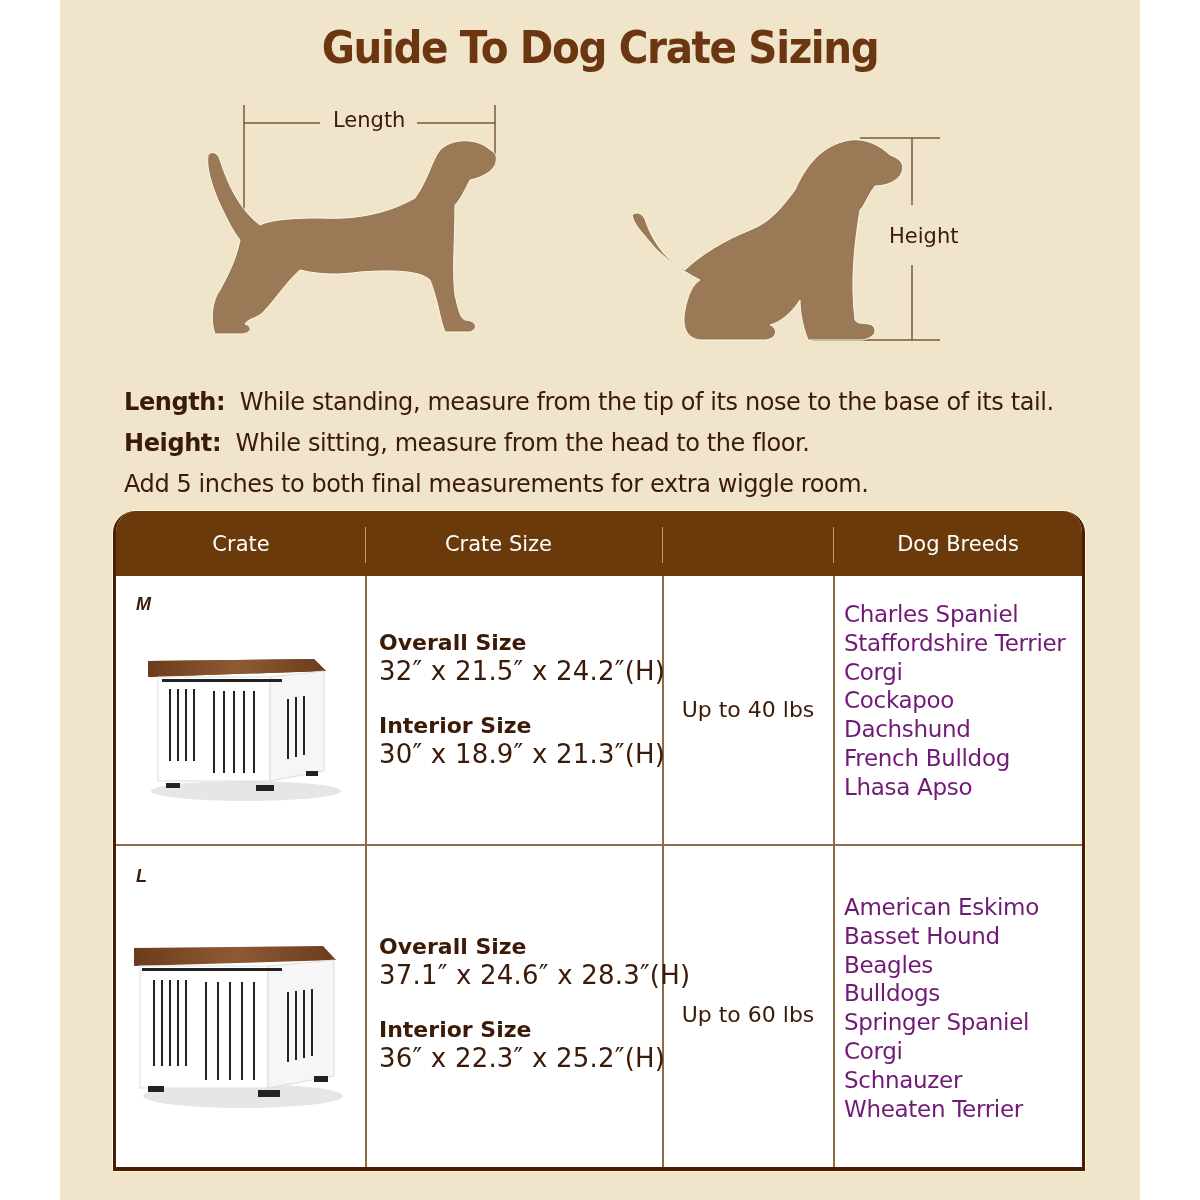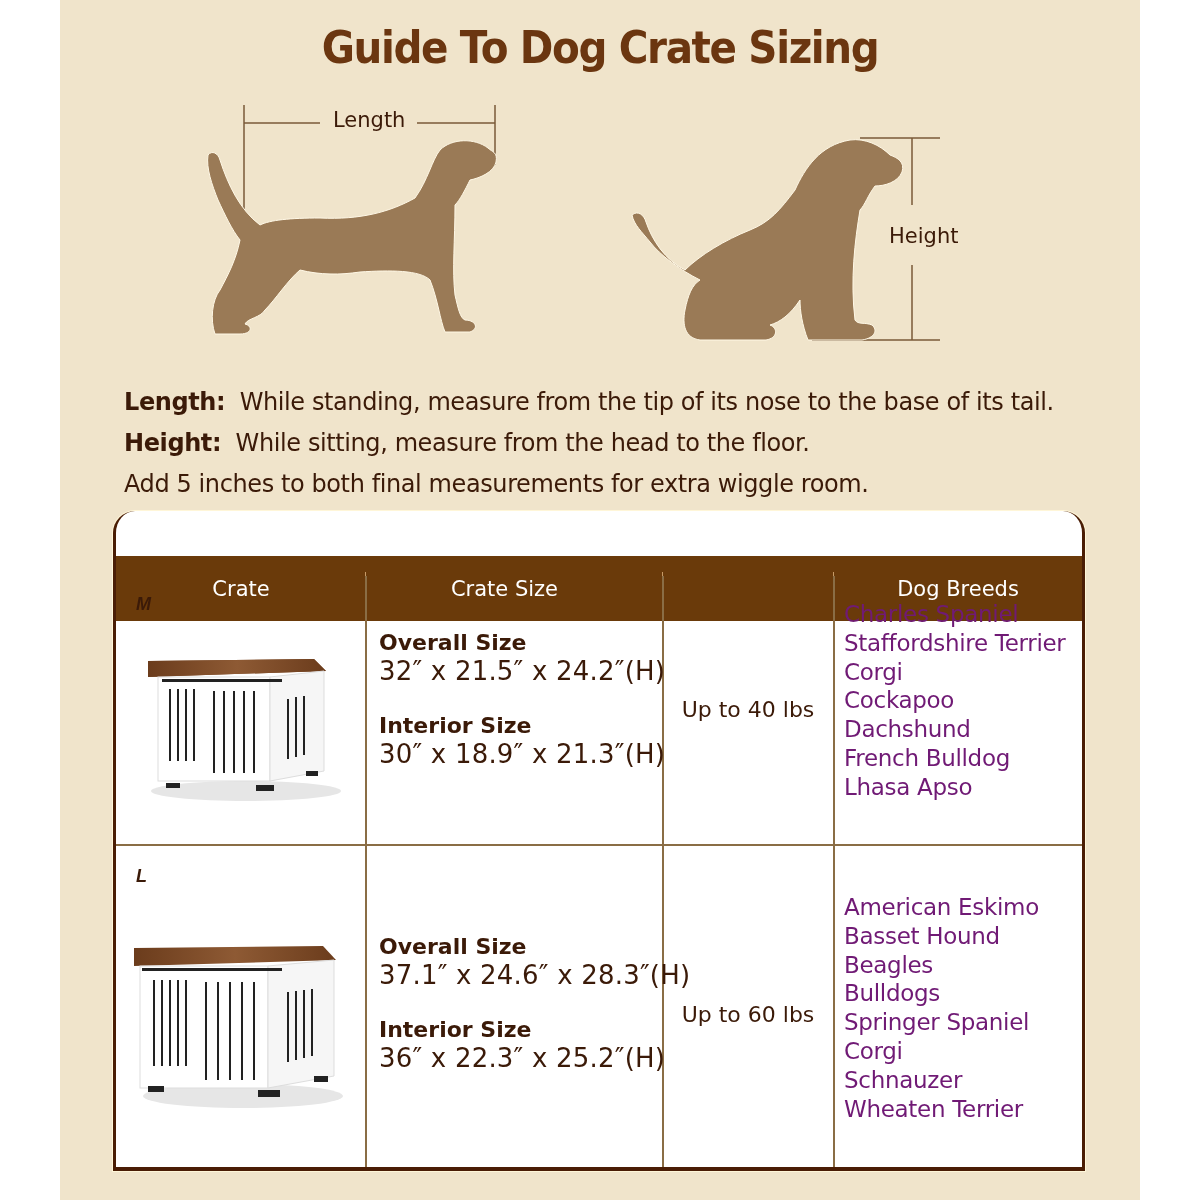--- a/index.html
+++ b/index.html
@@ -12,21 +12,21 @@
   .illus { position: absolute; left: 0; top: 0; width: 1080px; height: 360px; }
   .dim-label { position: absolute; font-size: 21px; color: #3b1a08; font-family: "DejaVu Sans", sans-serif; text-align: right; }
   .instructions { position: absolute; left: 64px; top: 376px; width: 960px; font-size: 24px; line-height: 29px;
                   font-family: "DejaVu Sans", sans-serif; color: #3b1a08; letter-spacing: -0.4px; }
   .instructions .line { white-space: nowrap; margin-top: 12px; }
   .instructions b { color: #3b1a08; }
   .table { position: absolute; left: 53px; top: 511px; width: 972px; height: 660px;
            border-left: 3px solid #4a1d05; border-right: 3px solid #4a1d05; border-bottom: 4px solid #4a1d05;
            border-radius: 22px 22px 0 0; background: #ffffff; box-sizing: border-box; overflow: hidden;
            box-shadow: 0 0 0 1px #fff6d8; }
-  .thead { position: absolute; left: 0; top: 0; width: 100%; height: 65px; background: #6a3a0a; margin-top: 45px; }
+  .thead { position: absolute; left: 0; top: 0; width: 100%; height: 65px; background: #6a3a0a; }
   .th { position: absolute; top: 0; height: 65px; display: flex; align-items: center; justify-content: center;
         color: #ffffff; font-size: 21px; font-family: "DejaVu Sans", sans-serif; }
   .th-sep { position: absolute; top: 16px; width: 1px; height: 36px; background: #c79a66; }
   .col-line { position: absolute; top: 65px; width: 2px; height: 600px; background: #8a6d45; }
   .row-line { position: absolute; left: 0; top: 333px; width: 100%; height: 2px; background: #8a6d45; }
   .size-tag { position: absolute; font-style: italic; font-weight: bold; font-size: 18px; color: #3b1a08; }
   .crate-img { position: absolute; }
   .cell-size { position: absolute; font-family: "DejaVu Sans", sans-serif; color: #3b1a08; }
   .cell-size .lbl { font-weight: bold; font-size: 22px; line-height: 28px; }
   .cell-size .val { font-size: 26px; line-height: 29px; letter-spacing: 0.2px; }
@@ -82,21 +82,21 @@
       <b>Height:</b>&nbsp;
       <span>While sitting, measure from the head to the floor.</span>
     </div>
     <div class="line">Add 5 inches to both final measurements for extra wiggle room.</div>
   </div>
 
   <div class="table">
     <div class="thead">
       <div class="th" style="left:0; width:250px;">Crate</div>
       <div class="th-sep" style="left:249px;"></div>
-      <div class="th" style="left:240px; width:297px;">Crate Size</div>
+      <div class="th" style="left:234px; width:297px;">Crate Size</div>
       <div class="th-sep" style="left:546px;"></div>
       <div class="th-sep" style="left:717px;"></div>
       <div class="th" style="left:718px; width:248px;">Dog Breeds</div>
     </div>
 
     <div class="col-line" style="left:249px;"></div>
     <div class="col-line" style="left:546px;"></div>
     <div class="col-line" style="left:717px;"></div>
     <div class="row-line"></div>
 

